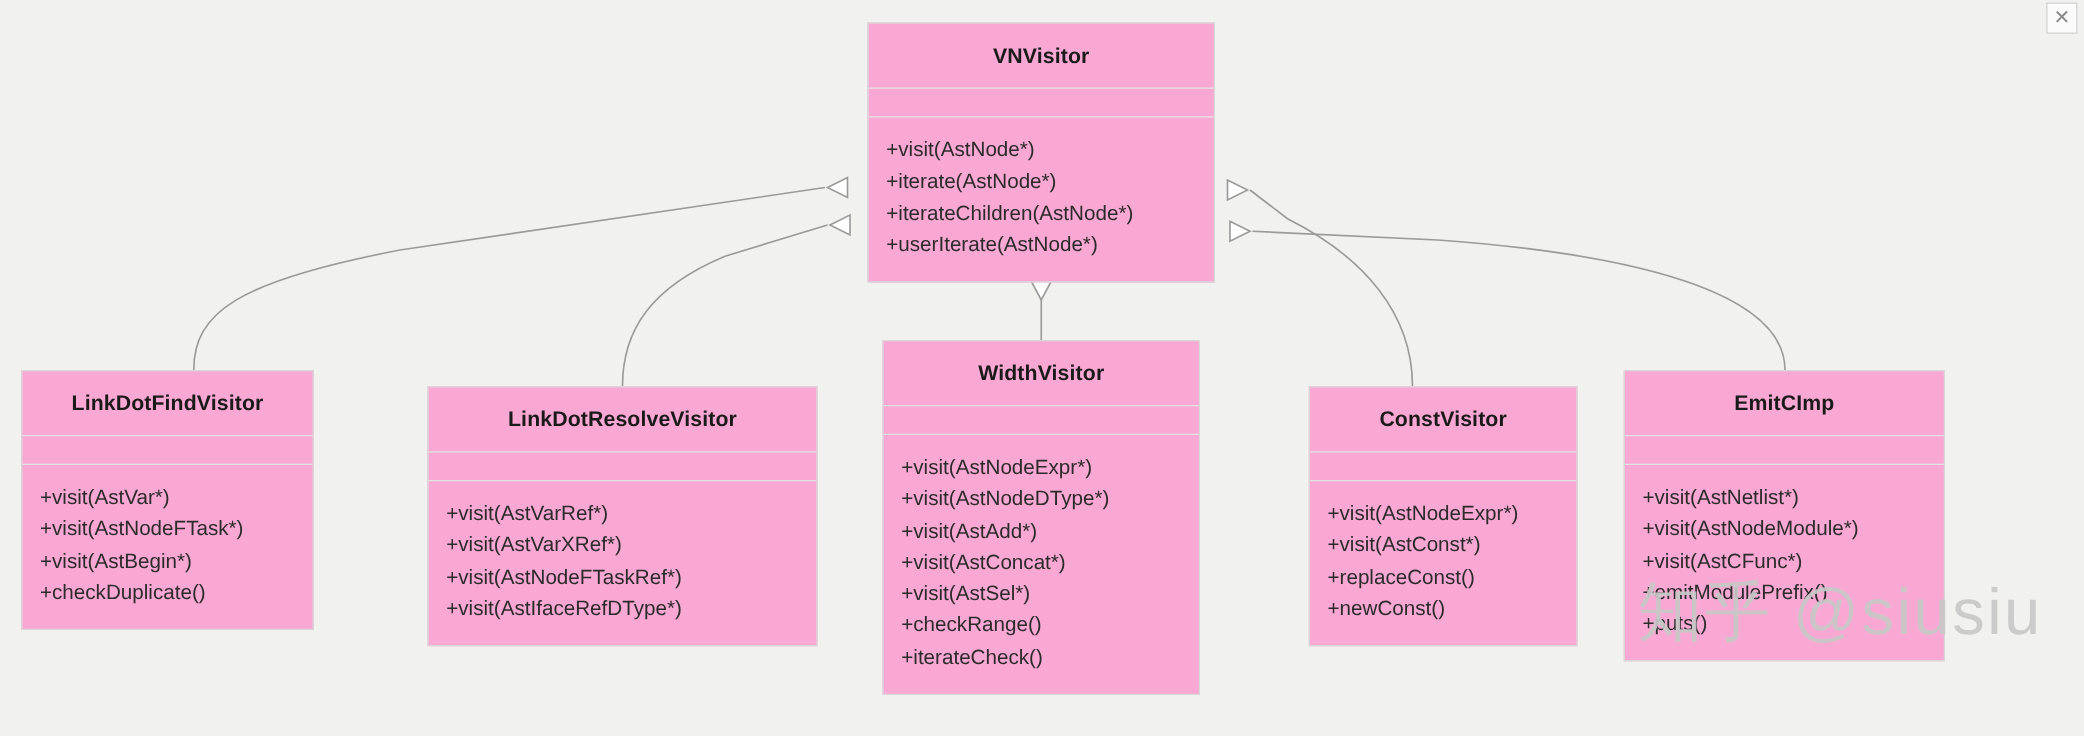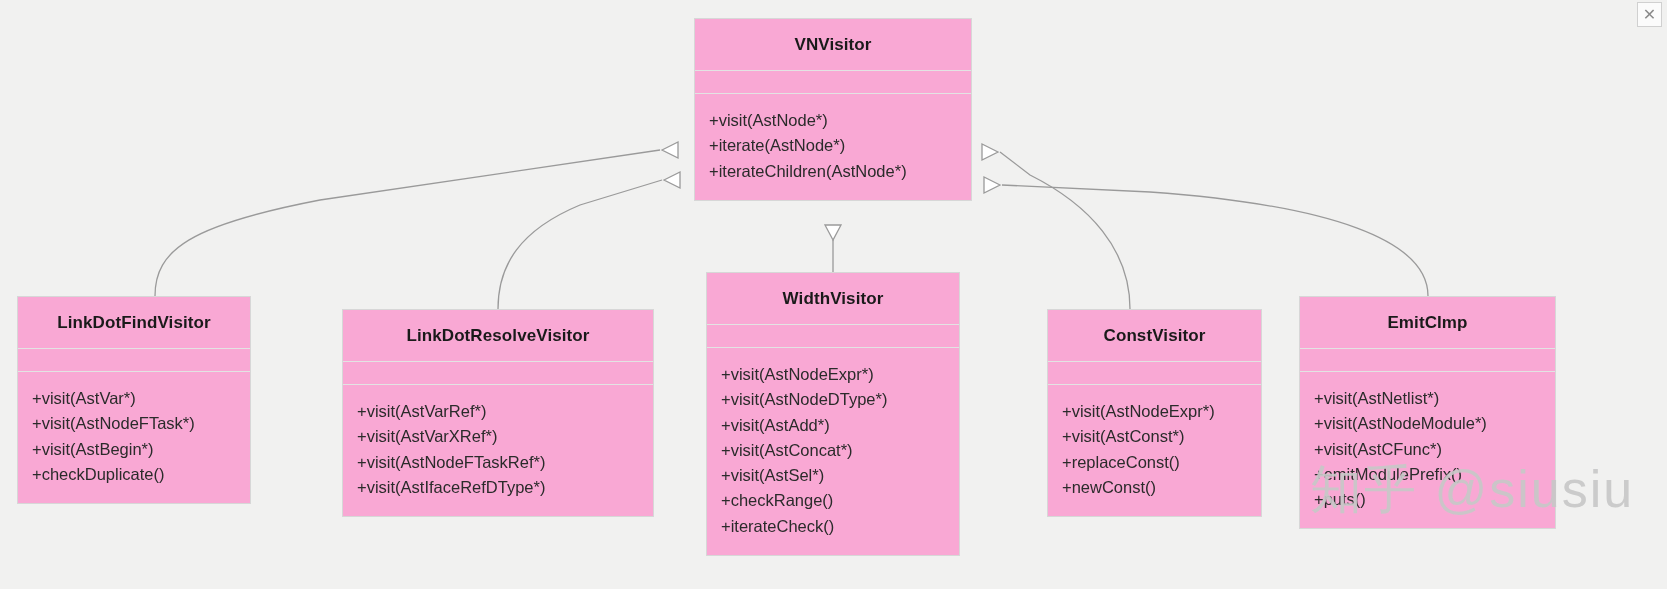--- a/index.html
+++ b/index.html
@@ -108,20 +108,21 @@
     </g>
   </svg>
 
   <div class="uml-class" style="left:694px; top:18px; width:278px;">
     <div class="uml-title">VNVisitor</div>
     <div class="uml-attrs"></div>
     <div class="uml-methods">
       <div class="uml-method">+visit(AstNode*)</div>
       <div class="uml-method">+iterate(AstNode*)</div>
       <div class="uml-method">+iterateChildren(AstNode*)</div>
+      <div class="uml-method">+userIterate(AstNode*)</div>
     </div>
   </div>
 
   <div class="uml-class" style="left:17px; top:296px; width:234px;">
     <div class="uml-title">LinkDotFindVisitor</div>
     <div class="uml-attrs"></div>
     <div class="uml-methods">
       <div class="uml-method">+visit(AstVar*)</div>
       <div class="uml-method">+visit(AstNodeFTask*)</div>
       <div class="uml-method">+visit(AstBegin*)</div>

